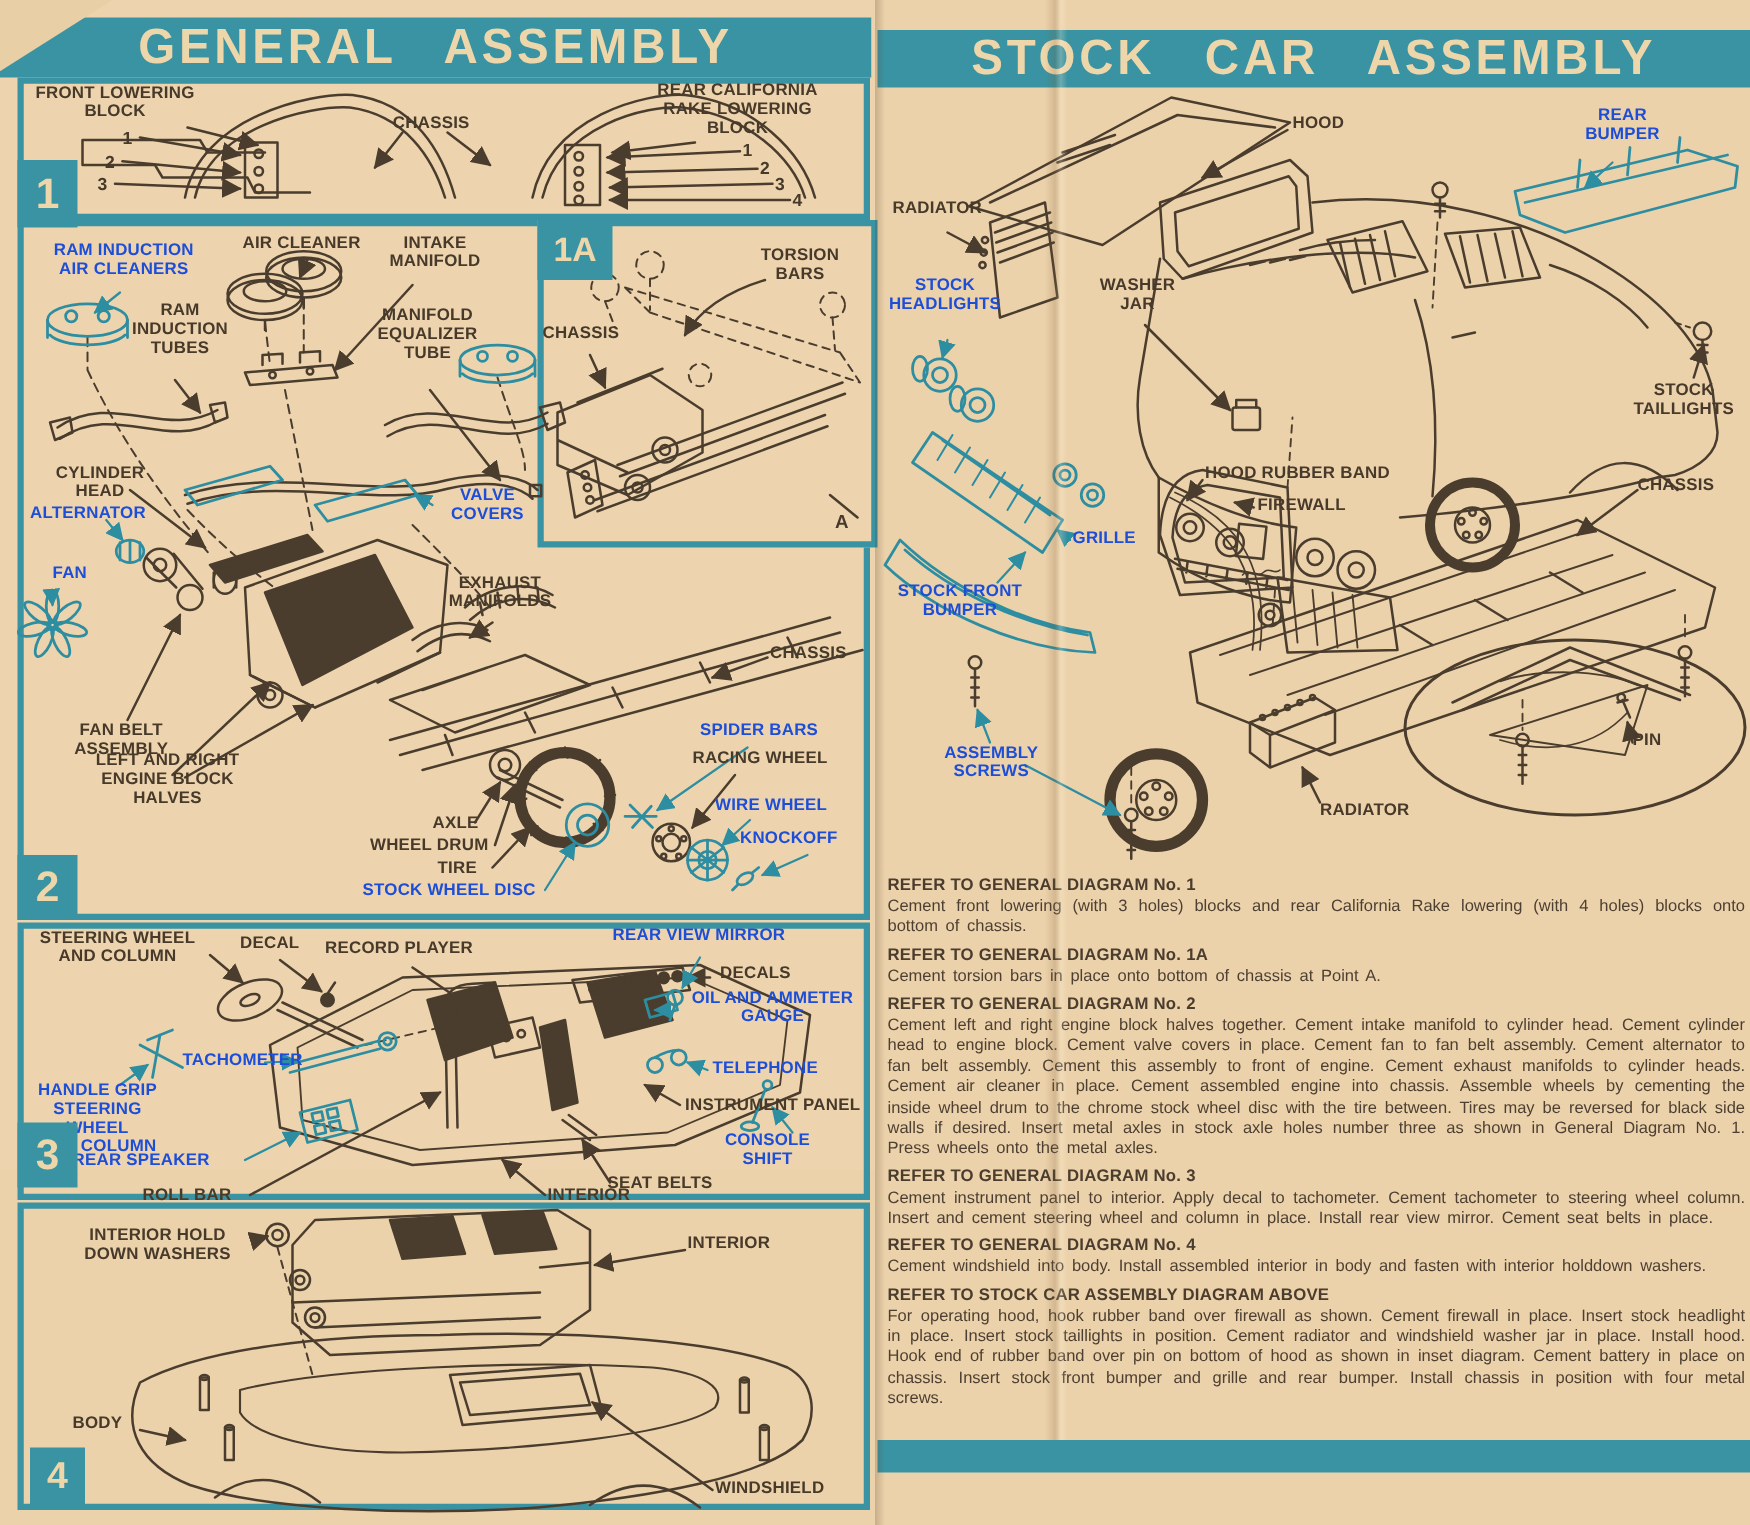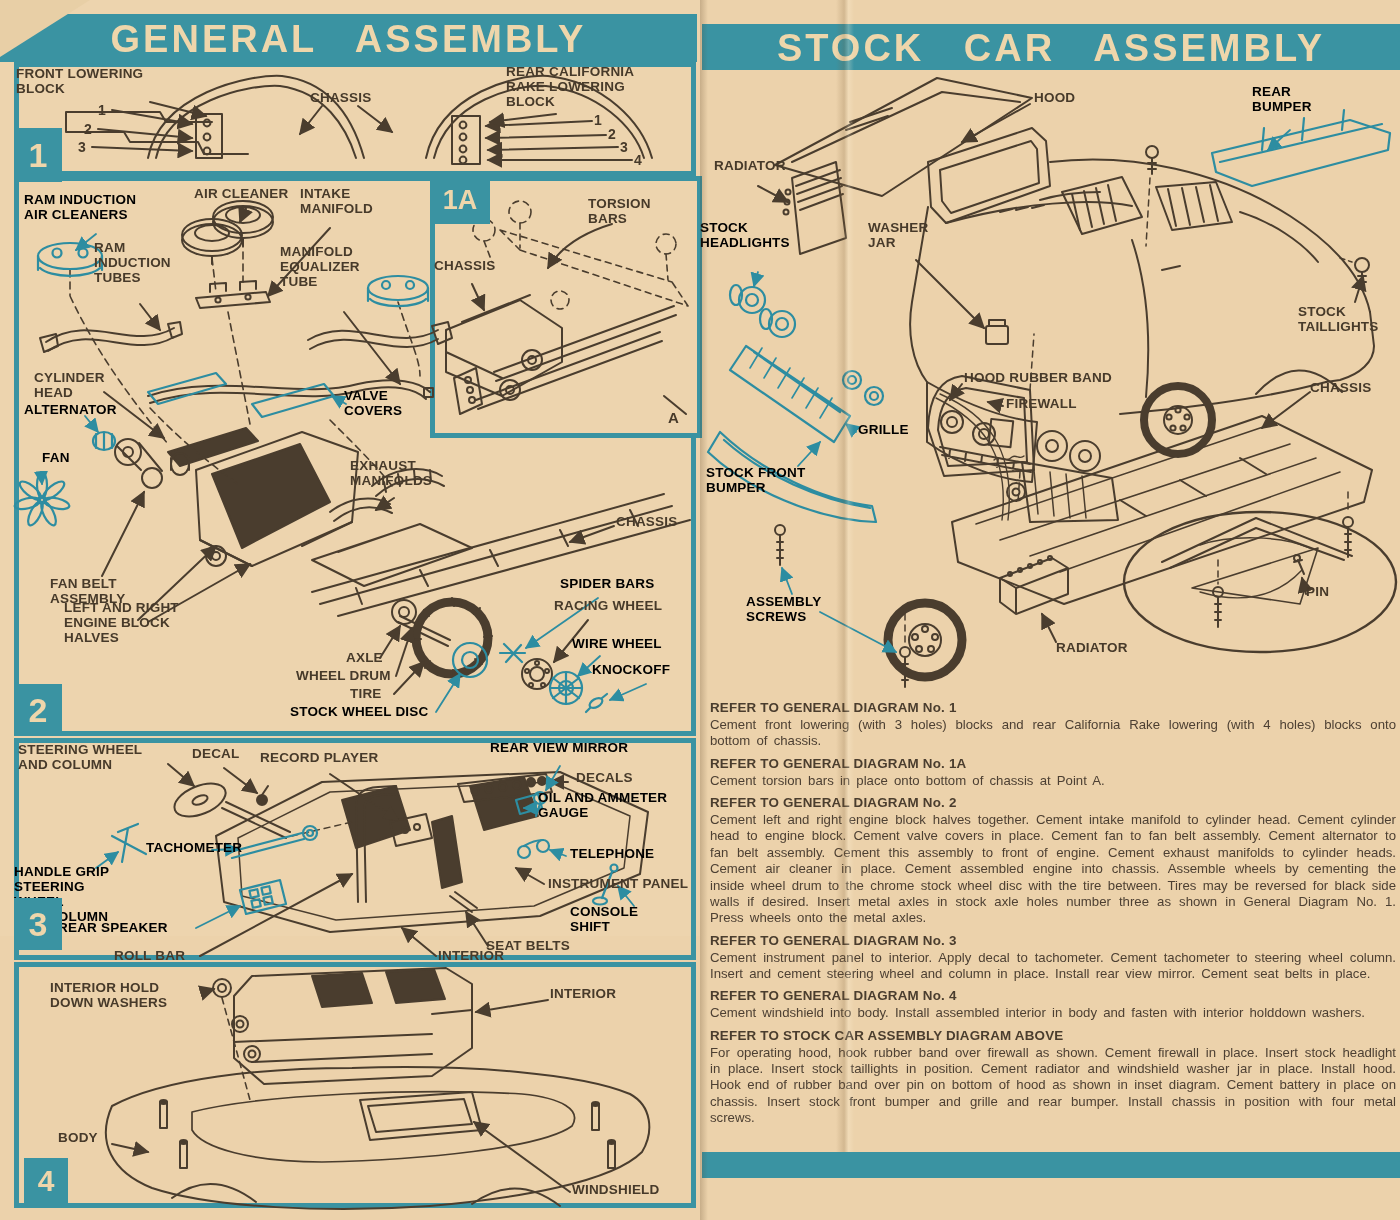--- a/index.html
+++ b/index.html
@@ -19,22 +19,22 @@
     transform:scaleY(1.04);white-space:nowrap;
   }
   .cornercut{position:absolute;left:0;top:0;width:90px;height:60px;background:#e8cfa6;
     clip-path:polygon(0 0,100% 0,0 95%);z-index:5;}
   .panel{position:absolute;border:5px solid #3a93a2;box-sizing:border-box;}
   .badge{position:absolute;background:#3a93a2;color:#eed6ab;font-weight:bold;
     display:flex;align-items:center;justify-content:center;z-index:6;}
   svg.art{position:absolute;left:0;top:0;width:700px;height:1220px;z-index:3;pointer-events:none;}
   .lbl{position:absolute;color:#473a2a;font-weight:bold;font-size:13.5px;line-height:1.12;
     letter-spacing:.2px;white-space:pre-line;z-index:4;}
-  .lbl.teal{color:#000000;}
-  .lbl.c{}
+  .lbl.teal{color:#1d4ed8;}
+  .lbl.c{text-align:center;}
   .num{position:absolute;color:#473a2a;font-weight:bold;font-size:14px;z-index:4;}
   .instr{position:absolute;left:10px;top:694px;width:686px;z-index:4;color:#4d4033;}
   .ih{font-size:13.4px;font-weight:bold;margin:6px 0 2px 0;letter-spacing:.2px;color:#4a3d2e;}
   .ib{font-size:13.2px;line-height:1.24;text-align:justify;word-spacing:2.5px;margin:0;}
   .crease{position:absolute;pointer-events:none;z-index:7;}
 </style>
 </head>
 <body>
 
 <div class="sheet">

